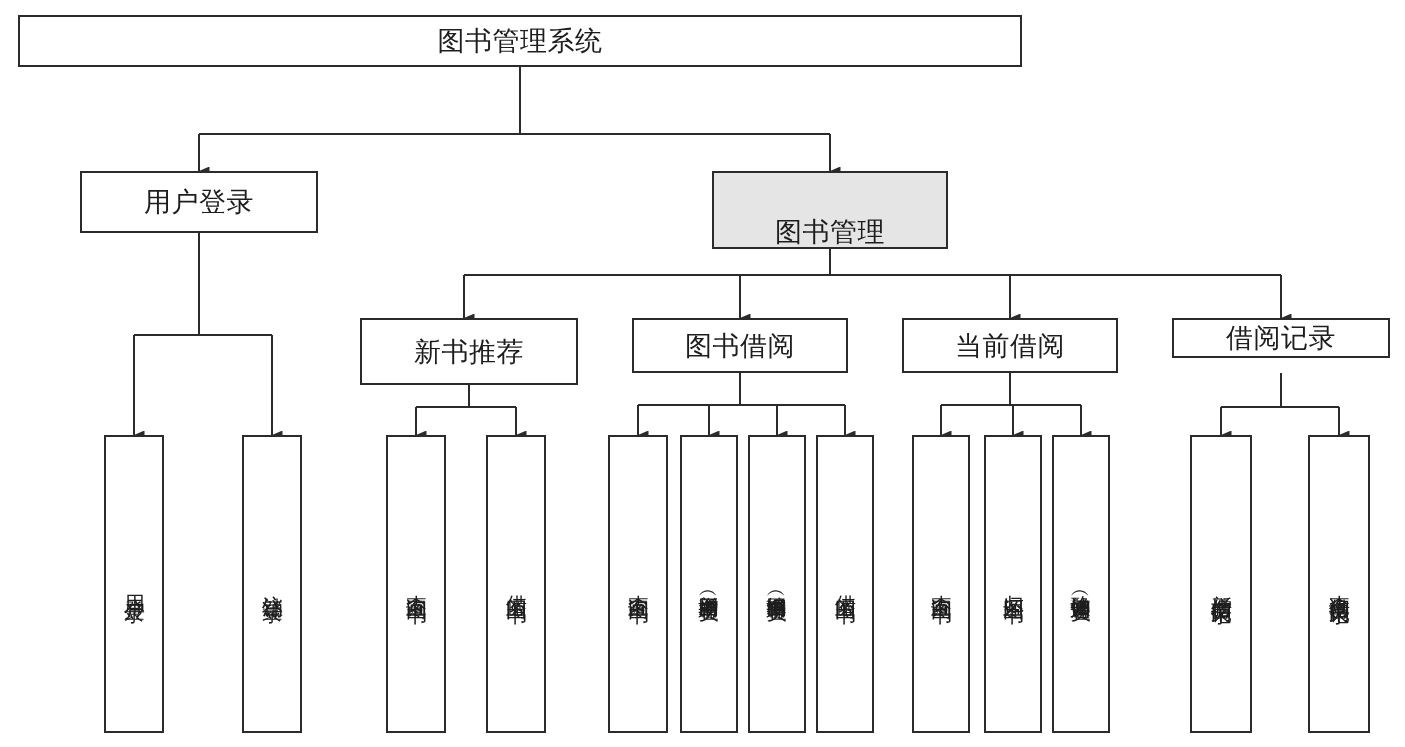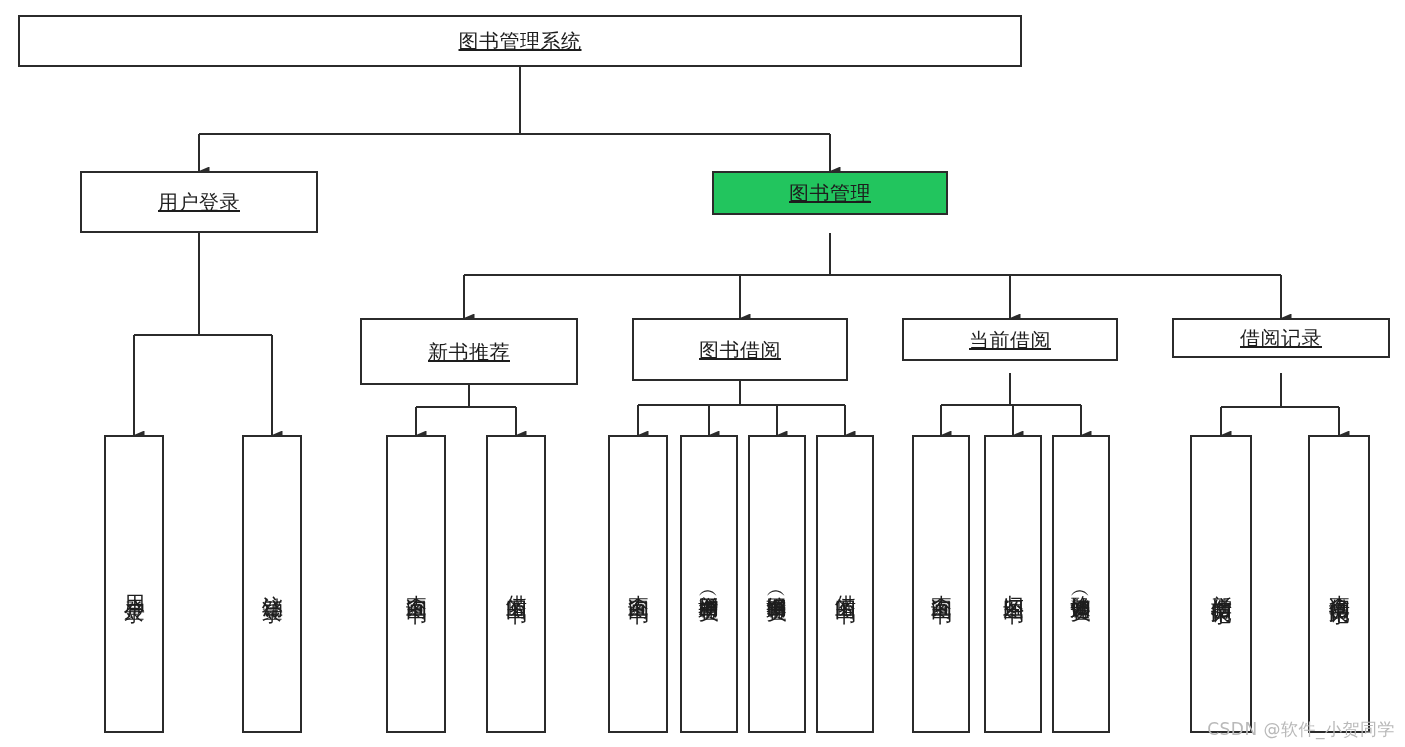--- a/index.html
+++ b/index.html
@@ -34,26 +34,25 @@
     box-sizing: border-box;
     background: #ffffff;
     border: 2px solid #2b2b2b;
   }
   .node-box.horiz {
     display: flex;
     align-items: center;
     justify-content: center;
   }
   .node-label-h {
-    font-size: 20px;
+    font-size: 27px;
     color: #1d1d1d;
     line-height: 1.1;
     white-space: nowrap;
     letter-spacing: 0.5px;
-    text-decoration: underline;
   }
   .node-box.vert {
     display: flex;
     align-items: center;
     justify-content: center;
     padding: 4px 0;
   }
   .node-label-v {
     writing-mode: vertical-rl;
     text-orientation: upright;
@@ -121,30 +120,30 @@
       </g>
   </svg>
 
   <div id="nodes-layer">
       <div class="node-box horiz" style="left: 18px; top: 15px; width: 1004px; height: 52px; border-color: rgb(43, 43, 43); background: rgb(255, 255, 255);">
         <span class="node-label-h" style="color: rgb(29, 29, 29);">图书管理系统</span>
       </div>
       <div class="node-box horiz" style="left: 80px; top: 171px; width: 238px; height: 62px; border-color: rgb(43, 43, 43); background: rgb(255, 255, 255);">
         <span class="node-label-h" style="color: rgb(29, 29, 29);">用户登录</span>
       </div>
-      <div class="node-box horiz" style="left: 712px; top: 171px; width: 236px; height: 44px; border-color: rgb(43, 43, 43); background: #22c55e;">
+      <div class="node-box horiz" style="left: 712px; top: 171px; width: 236px; height: 78px; border-color: rgb(43, 43, 43); background: #e5e5e5; align-items: flex-end;">
         <span class="node-label-h" style="color: rgb(29, 29, 29);">图书管理</span>
       </div>
       <div class="node-box horiz" style="left: 360px; top: 318px; width: 218px; height: 67px; border-color: rgb(43, 43, 43); background: rgb(255, 255, 255);">
         <span class="node-label-h" style="color: rgb(29, 29, 29);">新书推荐</span>
       </div>
-      <div class="node-box horiz" style="left: 632px; top: 318px; width: 216px; height: 63px; border-color: rgb(43, 43, 43); background: rgb(255, 255, 255);">
+      <div class="node-box horiz" style="left: 632px; top: 318px; width: 216px; height: 55px; border-color: rgb(43, 43, 43); background: rgb(255, 255, 255);">
         <span class="node-label-h" style="color: rgb(29, 29, 29);">图书借阅</span>
       </div>
-      <div class="node-box horiz" style="left: 902px; top: 318px; width: 216px; height: 43px; border-color: rgb(43, 43, 43); background: rgb(255, 255, 255);">
+      <div class="node-box horiz" style="left: 902px; top: 318px; width: 216px; height: 55px; border-color: rgb(43, 43, 43); background: rgb(255, 255, 255);">
         <span class="node-label-h" style="color: rgb(29, 29, 29);">当前借阅</span>
       </div>
       <div class="node-box horiz" style="left: 1172px; top: 318px; width: 218px; height: 40px; border-color: rgb(43, 43, 43); background: rgb(255, 255, 255);">
         <span class="node-label-h" style="color: rgb(29, 29, 29);">借阅记录</span>
       </div>
       <div class="node-box vert" style="left: 104px; top: 435px; width: 60px; height: 298px; border-color: rgb(43, 43, 43); background: rgb(255, 255, 255);">
         <span class="node-label-v" style="color: rgb(29, 29, 29);">用户登录</span>
       </div>
       <div class="node-box vert" style="left: 242px; top: 435px; width: 60px; height: 298px; border-color: rgb(43, 43, 43); background: rgb(255, 255, 255);">
         <span class="node-label-v" style="color: rgb(29, 29, 29);">注销登录</span>
@@ -177,14 +176,13 @@
         <span class="node-label-v" style="color: rgb(29, 29, 29); font-size: 20px; letter-spacing: 1px;">确认归还（管理员）</span>
       </div>
       <div class="node-box vert" style="left: 1190px; top: 435px; width: 62px; height: 298px; border-color: rgb(43, 43, 43); background: rgb(255, 255, 255);">
         <span class="node-label-v" style="color: rgb(29, 29, 29); font-size: 21px; letter-spacing: 2px;">新增借阅记录</span>
       </div>
       <div class="node-box vert" style="left: 1308px; top: 435px; width: 62px; height: 298px; border-color: rgb(43, 43, 43); background: rgb(255, 255, 255);">
         <span class="node-label-v" style="color: rgb(29, 29, 29); font-size: 21px; letter-spacing: 2px;">查询借阅记录</span>
       </div>
     </div>
 
-  <div class="watermark" style="right:10px; bottom:6px;">CSDN @软件_小贺同学</div>
 </div>
 
 </body></html>

